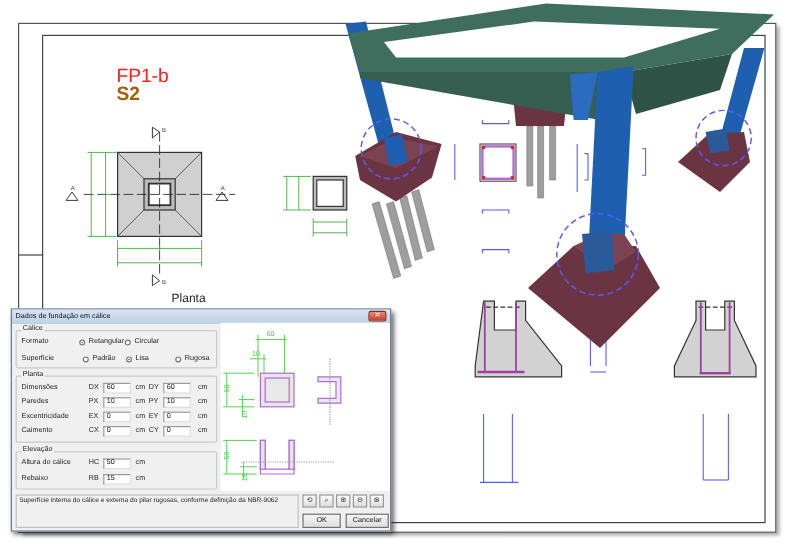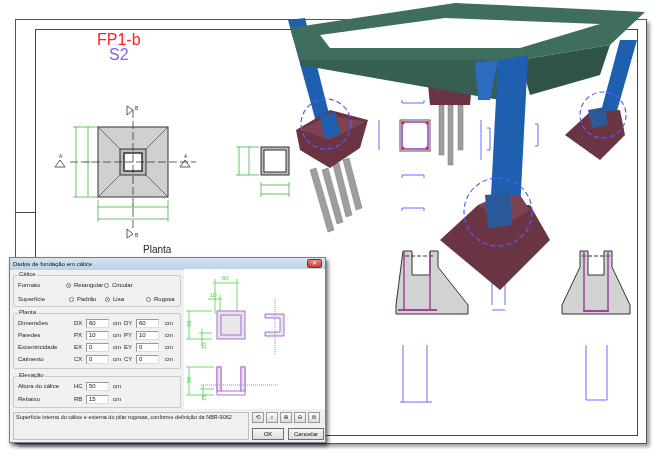--- a/index.html
+++ b/index.html
@@ -1,22 +1,22 @@
 <!DOCTYPE html>
 <html><head>
 <meta charset="utf-8">
 <style>
   * { box-sizing: border-box; margin: 0; padding: 0; }
   body { width: 658px; height: 459px; background: #ffffff; position: relative; overflow: hidden; font-family: "Liberation Sans", sans-serif; }
   .sheet-outer { position: absolute; left: 15px; top: 19px; width: 632px; height: 425px; border: 1px solid #555; background: #fff; box-shadow: 3px 3px 3px rgba(0,0,0,0.35); }
   .sheet-inner { position: absolute; left: 35px; top: 29px; width: 603px; height: 407px; border: 1px solid #444; }
   .sheet-strip { position: absolute; left: 15px; top: 212px; width: 21px; height: 1px; background: #444; }
-  .title-block { position: absolute; left: 97px; top: 32px; font-size: 16px; line-height: 15px; text-align: center; }
+  .title-block { position: absolute; left: 97px; top: 56px; font-size: 16px; line-height: 15px; }
   .title-block .l1 { color: #ff2020; }
-  .title-block .l2 { color: #8b5cf6; }
+  .title-block .l2 { color: #a16207; font-weight: bold; }
   .title-block .l3 { color: #ff2020; }
   .planta-label { position: absolute; left: 143px; top: 244px; font-size: 10px; color: #222; }
   svg.draw { position: absolute; left: 0; top: 0; }
   
   .dialog { position: absolute; left: 9px; top: 257px; width: 317px; height: 186px; background: #f0f0f0; border: 1px solid #6a7f99; box-shadow: 2px 3px 4px rgba(0,0,0,0.6); }
   .dlg-title { height: 12px; background: linear-gradient(#d7e4f2, #bcd0e6); font-size: 6px; line-height: 12px; padding-left: 3px; color: #111; position: relative; }
   .dlg-close { position: absolute; right: 3px; top: 1px; width: 15px; height: 9px; background: linear-gradient(#e88a7c, #c4402c); border: 1px solid #8a2a1f; border-radius: 2px; color: #fff; font-size: 6px; line-height: 7px; text-align: center; }
   .group { position: absolute; border: 1px solid #c9c9c9; border-radius: 2px; }
   .group-legend { position: absolute; top: -5px; left: 4px; background: #f0f0f0; font-size: 6px; padding: 0 1px; color: #222; }
   .lbl { position: absolute; font-size: 6px; color: #222; white-space: nowrap; }

